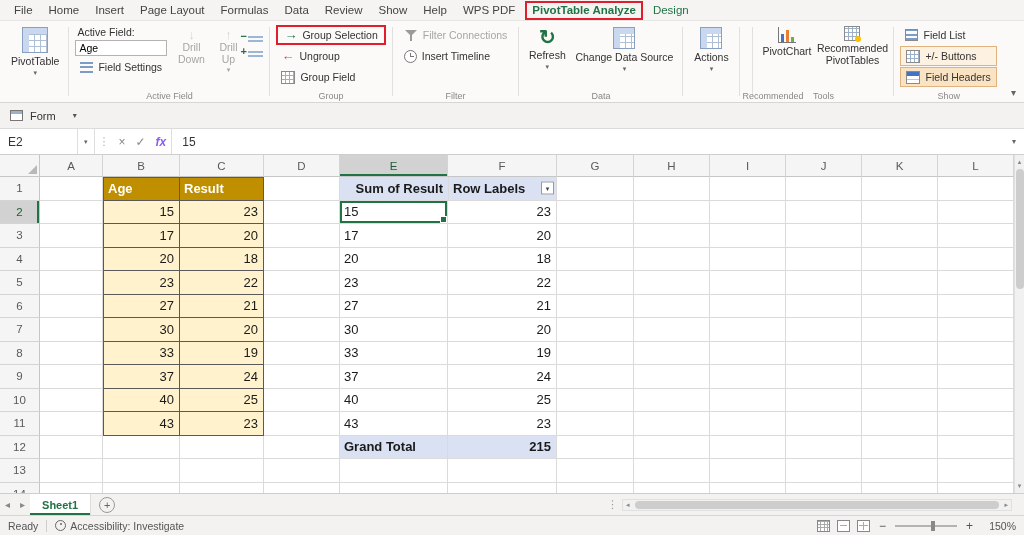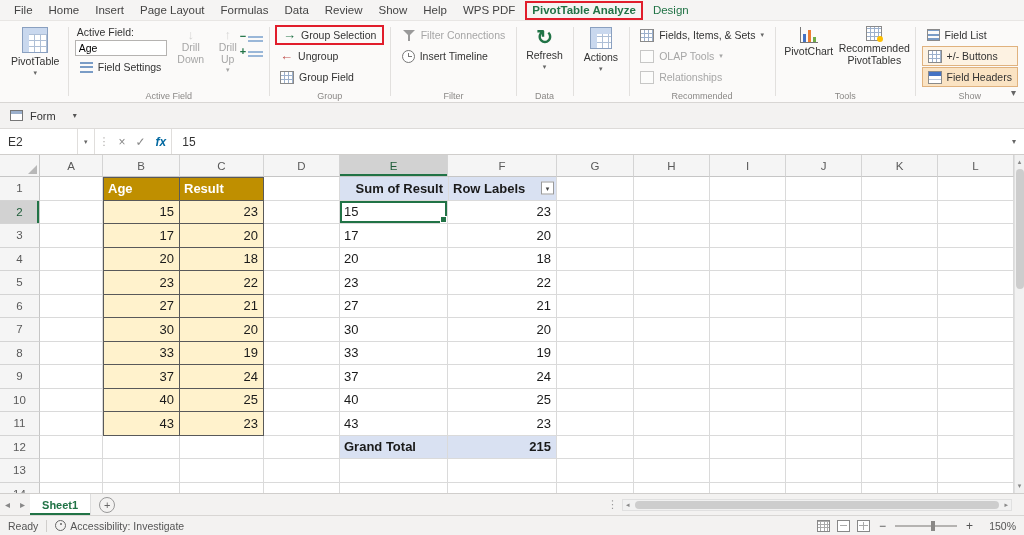--- a/index.html
+++ b/index.html
@@ -82,21 +82,21 @@
   .formbar{position:absolute;top:103px;left:0;width:1024px;height:26px;background:#f3f2f1;border-bottom:1px solid #dddbd9;display:flex;align-items:center;padding-left:10px;gap:7px;font-size:11px;color:#333;}
   .form-icon{width:13px;height:11px;border:1px solid #777;background:linear-gradient(#9cb0cc,#9cb0cc) top/100% 3px no-repeat,#fff;display:inline-block;}
   .form-chev{font-size:8px;color:#555;margin-left:10px;}
   
   .formulabar{position:absolute;top:129px;left:0;width:1024px;height:26px;background:#fff;border-bottom:1px solid #d0cecc;display:flex;align-items:center;font-size:12px;color:#333;}
   .namebox{width:78px;height:100%;border-right:1px solid #e0dedc;display:flex;align-items:center;padding-left:8px;}
   .nb-chev{font-size:7px;color:#666;padding:0 6px;border-right:1px solid #e0dedc;height:100%;display:flex;align-items:center;}
   .fb-dots{color:#b0aeac;padding:0 4px;font-size:11px;}
   .fb-btn{padding:0 5px;color:#888;font-size:12px;}
   .fb-btn.ok{color:#888;}
-  .fb-btn.fx{font-style:italic;font-weight:bold;color:#0369a1;}
+  .fb-btn.fx{font-style:italic;font-weight:bold;color:#8b5cf6;}
   .fb-input{flex:1;padding-left:10px;border-left:1px solid #e0dedc;height:100%;display:flex;align-items:center;}
   .fb-expand{font-size:8px;color:#666;padding-right:8px;}
   
   .sheet{position:absolute;top:155px;left:0;width:1024px;height:338px;background:#fff;overflow:hidden;}
   .sheet-top{display:flex;height:22px;}
   .corner{width:40px;height:22px;background:#f5f5f5;border-right:1px solid #c6c6c6;border-bottom:1px solid #c6c6c6;position:relative;}
   .corner::after{content:'';position:absolute;right:2px;bottom:2px;border-left:9px solid transparent;border-bottom:9px solid #b8b8b8;}
   .colheads{display:flex;}
   .colh{height:22px;background:#f5f5f5;border-right:1px solid #d4d4d4;border-bottom:1px solid #c6c6c6;display:flex;align-items:center;justify-content:center;font-size:11.5px;color:#5a5a5a;}
   .colh.sel{background:#d2d2d2;box-shadow:inset 0 -2px 0 var(--accent-green);color:#1e5c38;}
@@ -236,50 +236,39 @@
     <div class="glabel">Filter</div>
   </div>
   <div class="vsep"></div>
 
   <div class="rgroup">
     <div class="bigbtn">
       <span class="refresh-glyph">↻</span>
       <span>Refresh</span>
       <span class="chev">▾</span>
     </div>
+    <div class="bigbtn">
+      <span class="icon-pvt" style="width:22px;height:22px"></span>
+      <span>Change Data Source</span>
+      <span class="chev">▾</span>
+    </div>
     <div class="glabel">Data</div>
   </div>
   <div class="vsep"></div>
 
   <div class="rgroup">
     <div class="bigbtn">
       <span class="icon-pvt" style="width:22px;height:22px"></span>
       <span>Actions</span>
       <span class="chev">▾</span>
     </div>
   </div>
   <div class="vsep"></div>
 
   <div class="rgroup">
-    <div class="vstack">
-      <div class="sbtn">
-        <span class="ic ic-grid7"></span>
-        <span>Fields, Items, &amp; Sets</span>
-        <span class="chev">▾</span>
-      </div>
-      <div class="sbtn disabled">
-        <span class="ic"></span>
-        <span>OLAP Tools</span>
-        <span class="chev">▾</span>
-      </div>
-      <div class="sbtn disabled">
-        <span class="ic"></span>
-        <span>Relationships</span>
-      </div>
-    </div>
     <div class="glabel">Recommended</div>
   </div>
   <div class="vsep"></div>
 
   <div class="rgroup">
     <div class="bigbtn">
       <span class="ic-chart"></span>
       <span>PivotChart</span>
     </div>
     <div class="bigbtn" style="max-width:70px">

